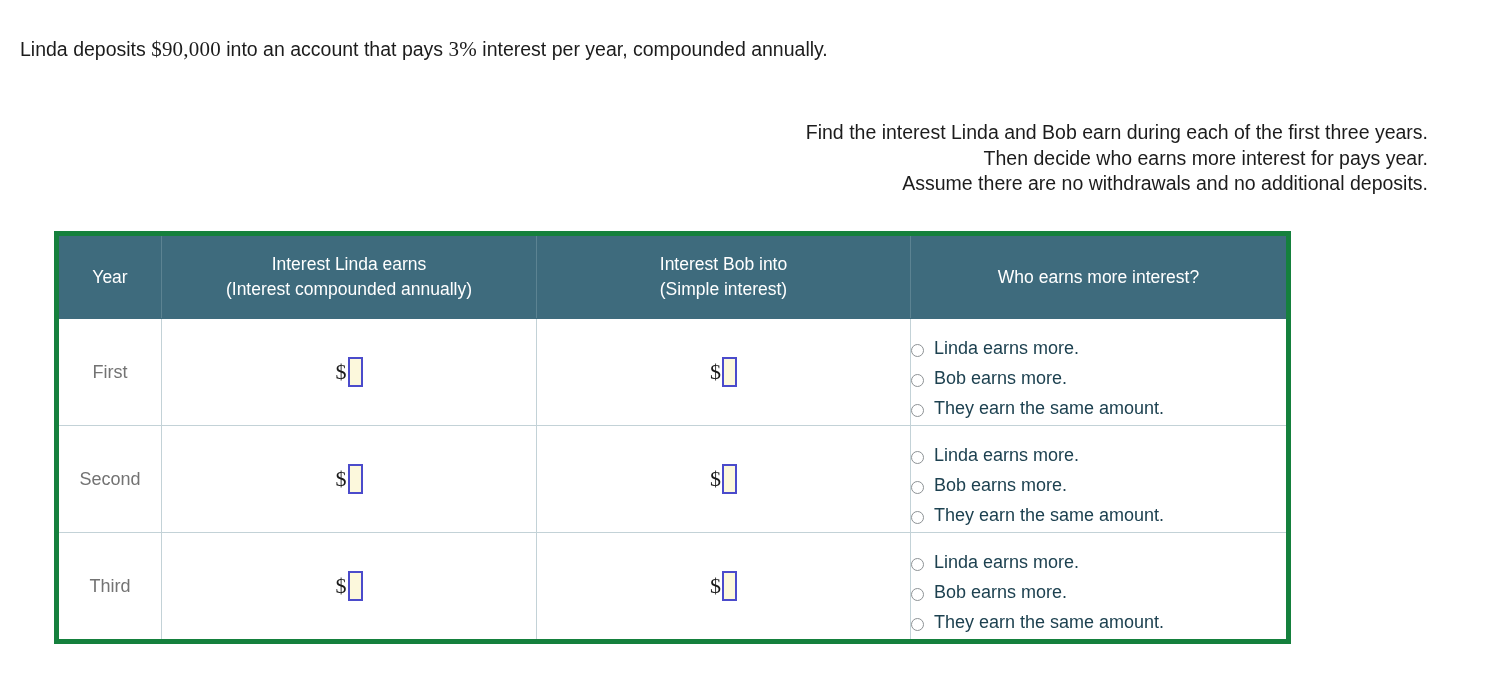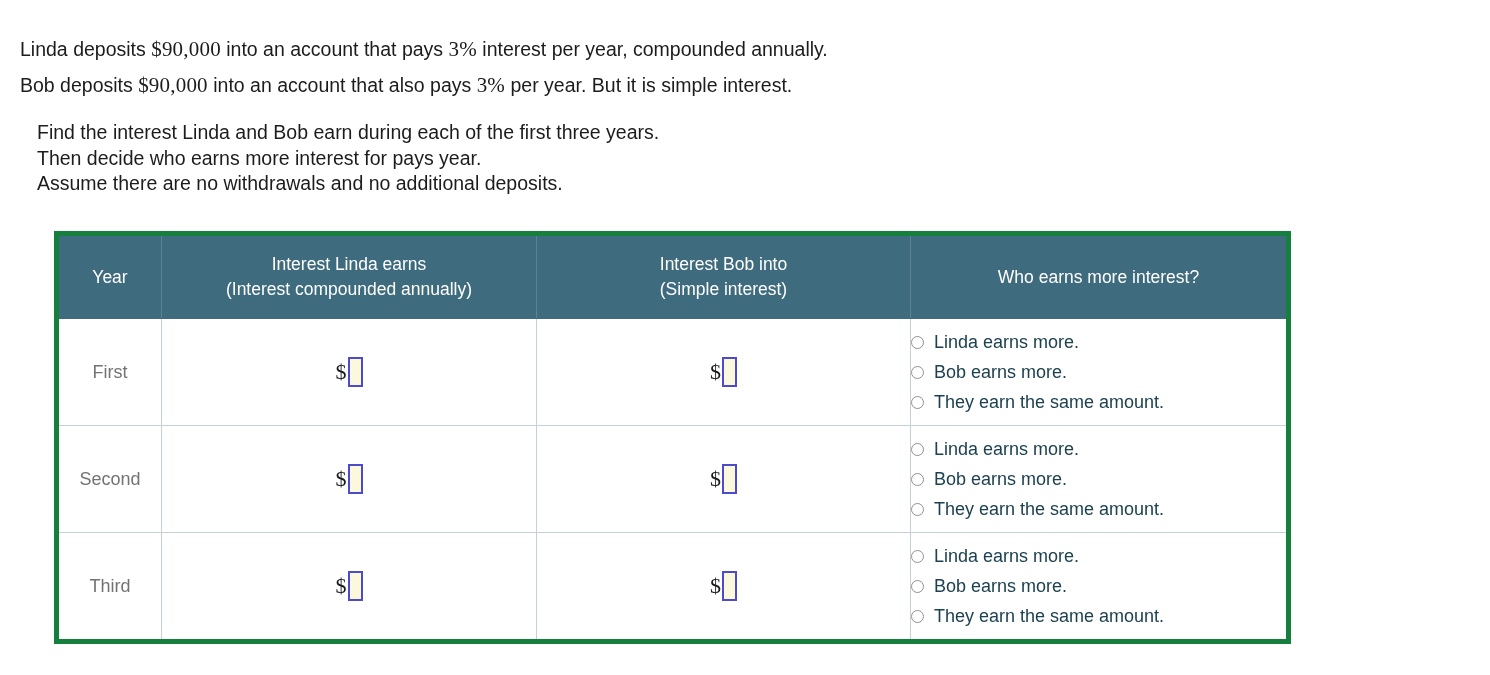--- a/index.html
+++ b/index.html
@@ -36,23 +36,24 @@
     white-space: nowrap;
   }
   .math {
     font-family: "Liberation Serif", "DejaVu Serif", serif;
     font-size: 21px;
     letter-spacing: 0.2px;
   }
 
   .prompt-block-2 {
     position: absolute;
-    left: 37px;
+    left: 28px;
     top: 120px;
     width: 1400px;
+    text-align: right;
   }
   .prompt-block-2 .prompt-line {
     line-height: 25.5px;
   }
 
   
   .answer-table {
     position: absolute;
     left: 54px;
     top: 231px;
@@ -118,21 +119,21 @@
     box-sizing: border-box;
     vertical-align: middle;
     cursor: text;
   }
 
   .choices-cell {
     padding: 12px 0 12px 12px;
   }
   .choice-row {
     display: flex;
-    align-items: center;
+    align-items: flex-end;
     gap: 10px;
     height: 30px;
     cursor: pointer;
   }
   .radio {
     flex: 0 0 auto;
     width: 13px;
     height: 13px;
     border: 1px solid #8d9295;
     border-radius: 50%;
@@ -147,23 +148,20 @@
 </style>
 </head>
 <body>
 
 <div class="page">
 
   <div class="prompt-block">
     <div class="prompt-line">
       <span>Linda deposits </span><span class="math">$90,000</span><span> into an account that pays </span><span class="math">3%</span><span> interest per year, compounded annually.</span>
     </div>
-    <div class="prompt-line">
-      <span>Bob deposits </span><span class="math">$90,000</span><span> into an account that also pays </span><span class="math">3%</span><span> per year. But it is simple interest.</span>
-    </div>
   </div>
 
   <div class="prompt-block-2">
     <div class="prompt-line">Find the interest Linda and Bob earn during each of the first three years.</div>
     <div class="prompt-line">Then decide who earns more interest for pays year.</div>
     <div class="prompt-line">Assume there are no withdrawals and no additional deposits.</div>
   </div>
 
   <table class="answer-table">
     <colgroup>

